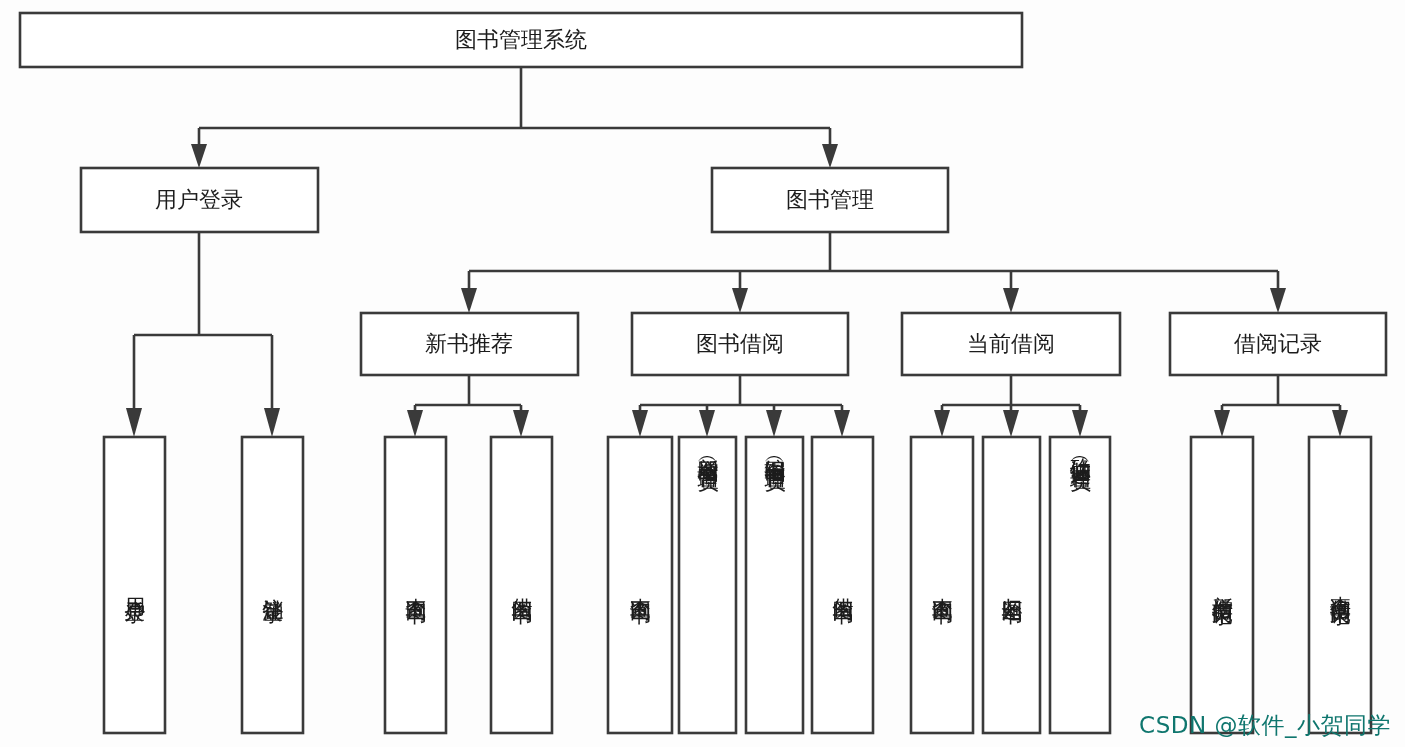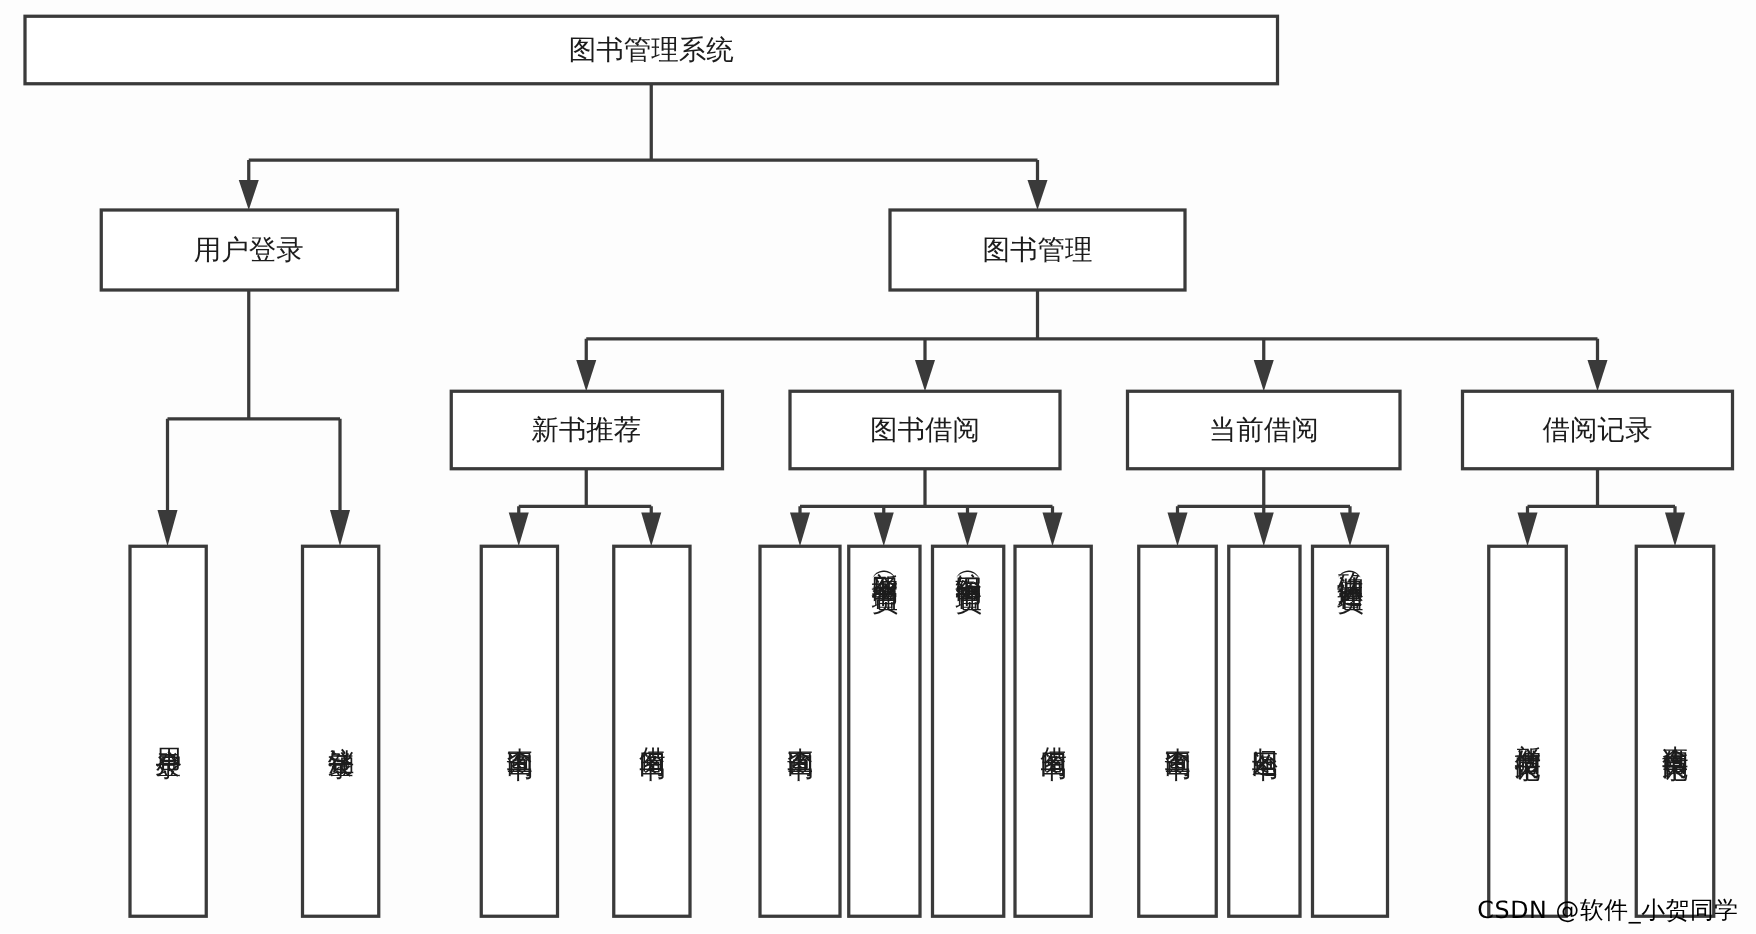--- a/index.html
+++ b/index.html
@@ -62,22 +62,22 @@
     letter-spacing: 2px;
     color: #1c1c1c;
     white-space: nowrap;
     text-align: center;
   }
   #watermark {
     position: absolute;
     right: 14px;
     bottom: 6px;
     font-family: "DejaVu Sans", "Liberation Sans", sans-serif;
-    font-size: 19px;
-    color: #000000;
+    font-size: 23px;
+    color: #0f766e;
     letter-spacing: 0.5px;
     white-space: nowrap;
   }
 </style>
 </head>
 <body>
 
 <div id="canvas">
 
   <svg id="diagram-svg" viewBox="0 0 1405 747">

